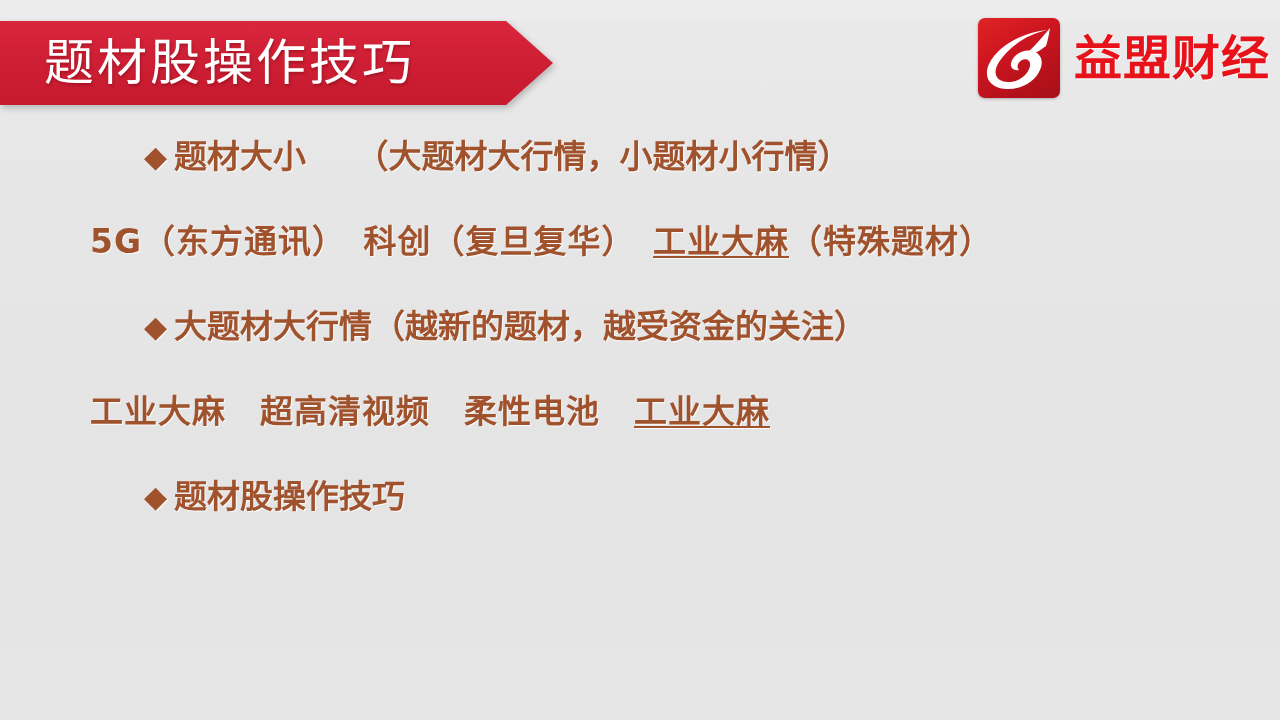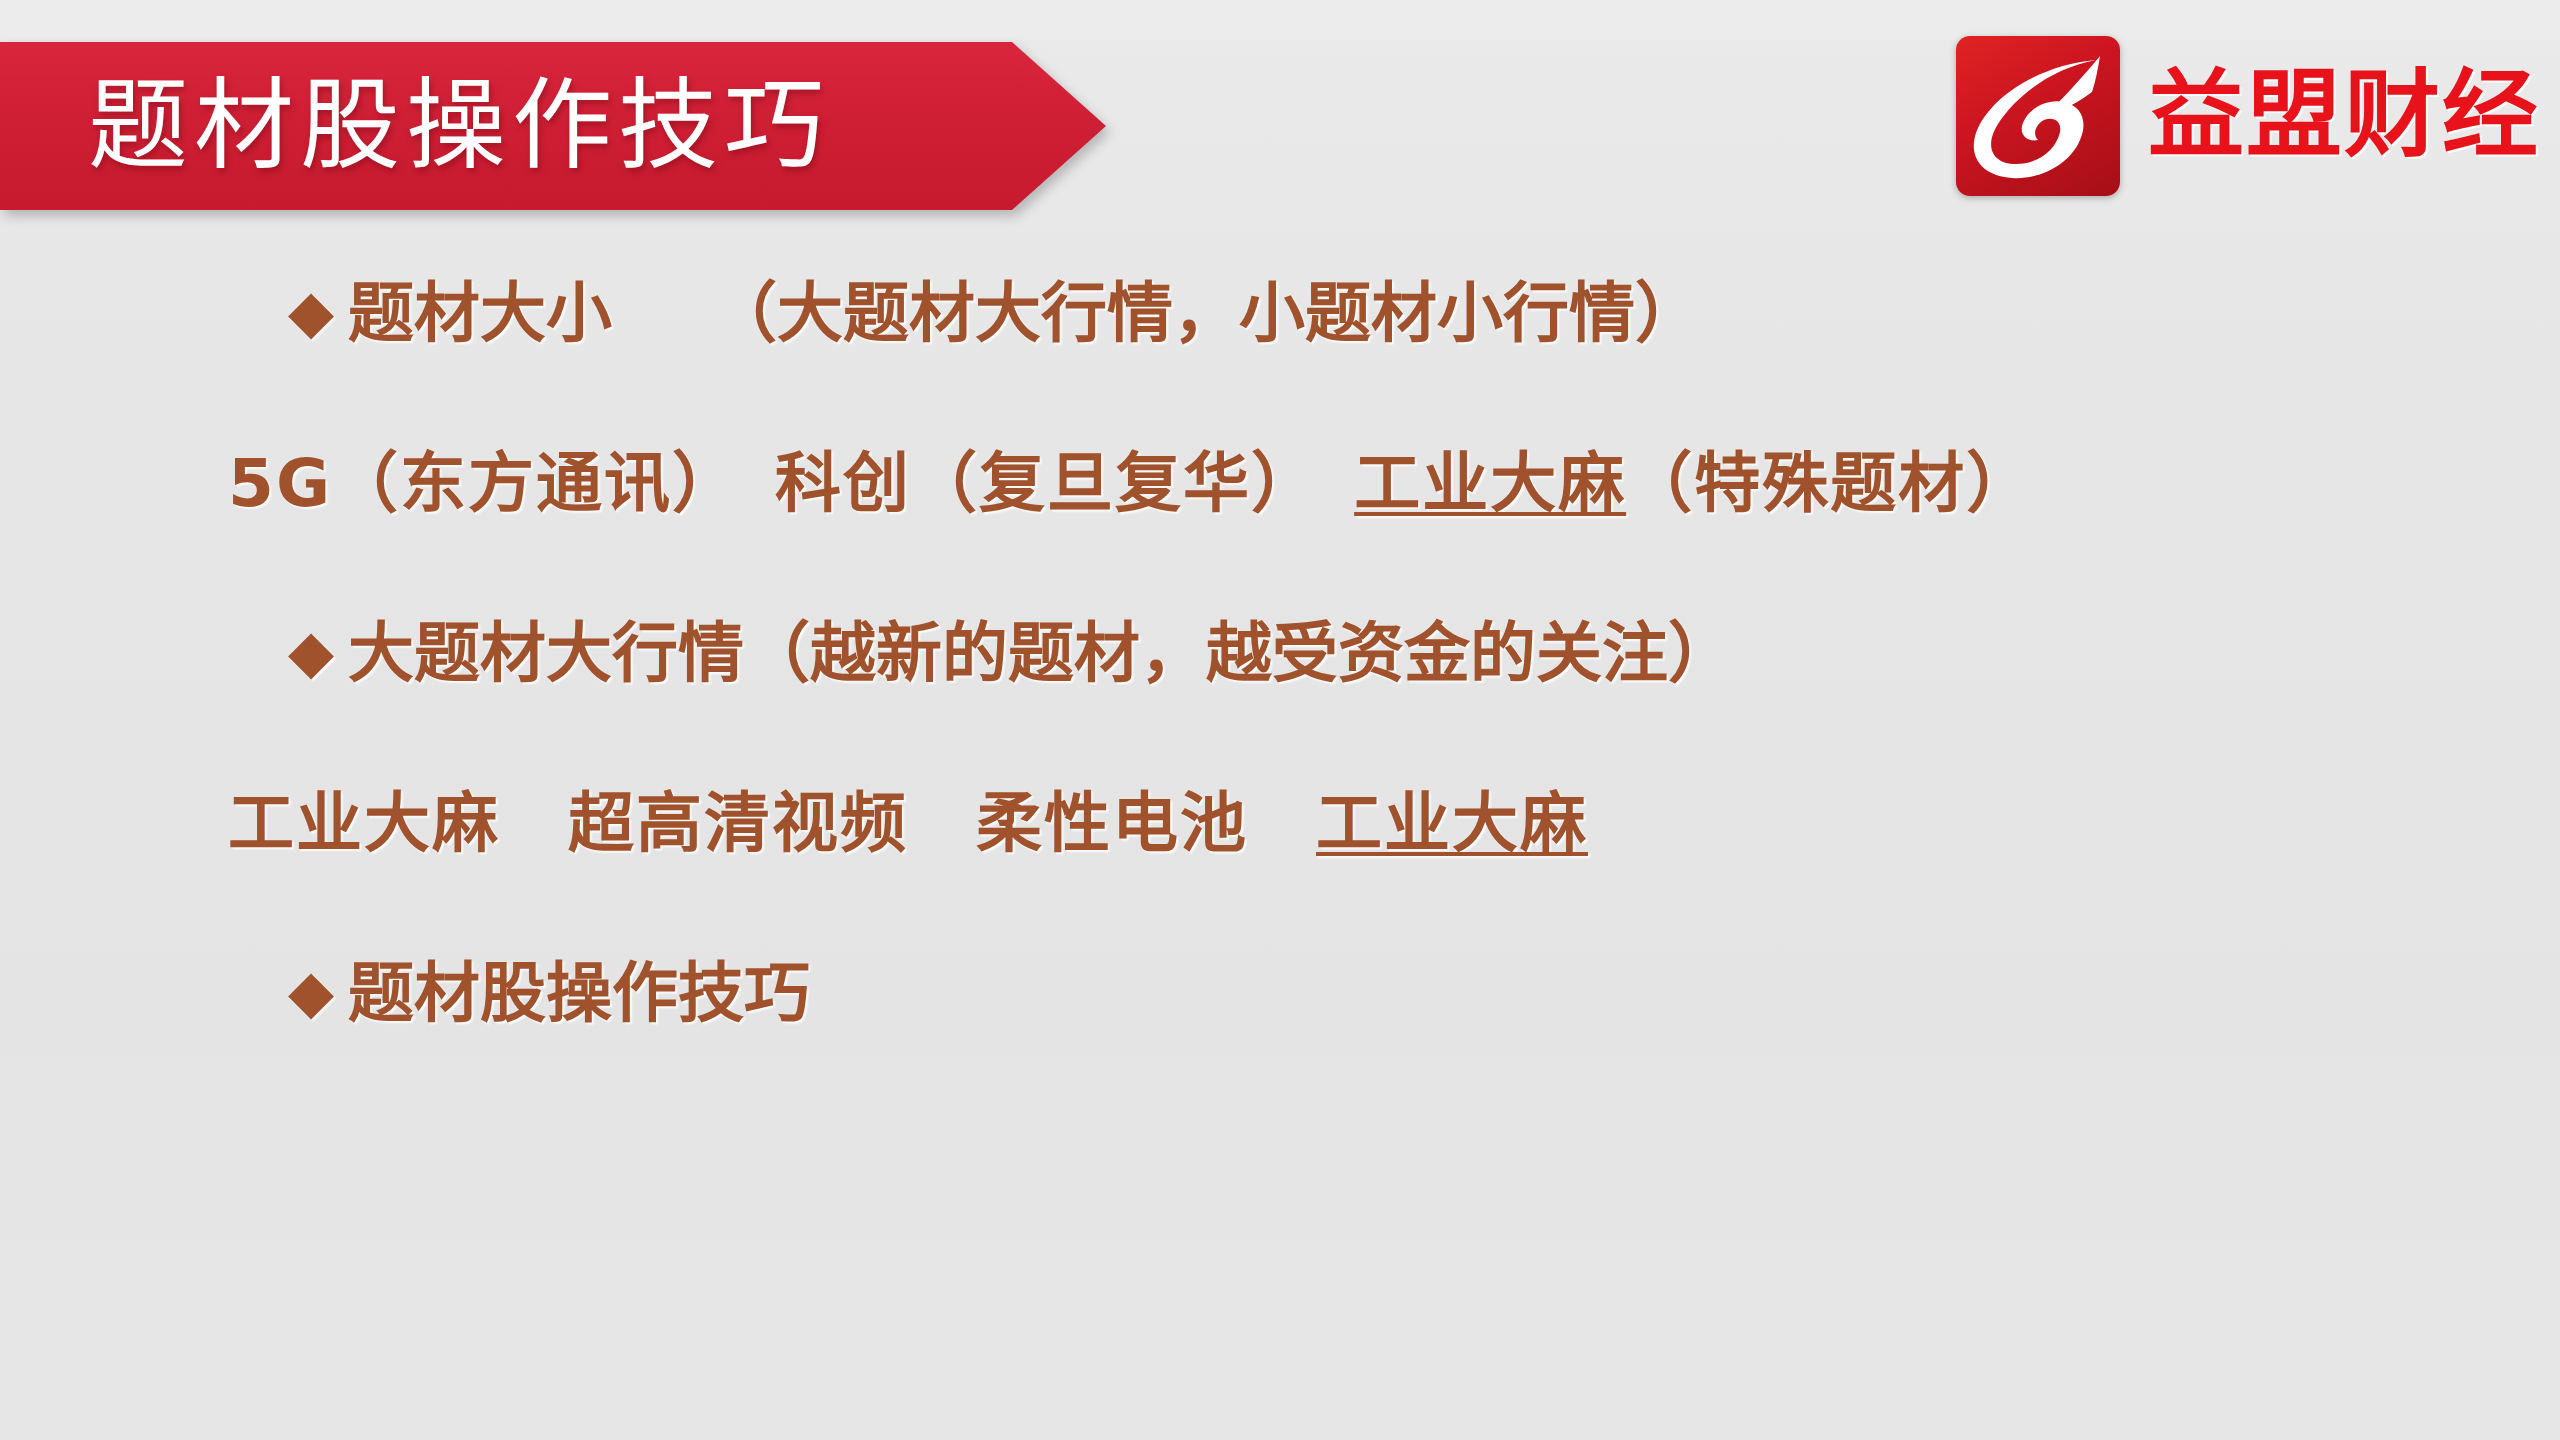--- a/index.html
+++ b/index.html
@@ -117,21 +117,21 @@
     color: #a0522d;
     font-weight: bold;
     font-size: 33px;
     line-height: 48px;
     text-shadow: 1px 1px 1px rgba(255,255,255,0.9);
   }
   .line.bullet-line {
     padding-left: 144px;
   }
   .line.sub-line {
-    padding-left: 114px;
+    padding-left: 90px;
   }
   .line .bullet {
     position: absolute;
     left: 144px;
     top: 0;
     color: #a0522d;
     font-size: 30px;
     line-height: 48px;
   }
   .line.bullet-line .txt {

